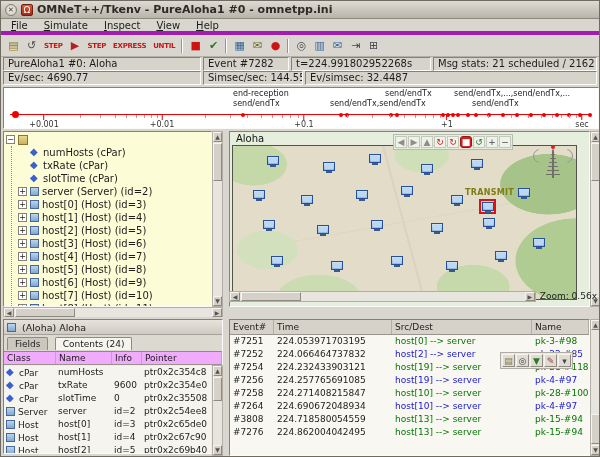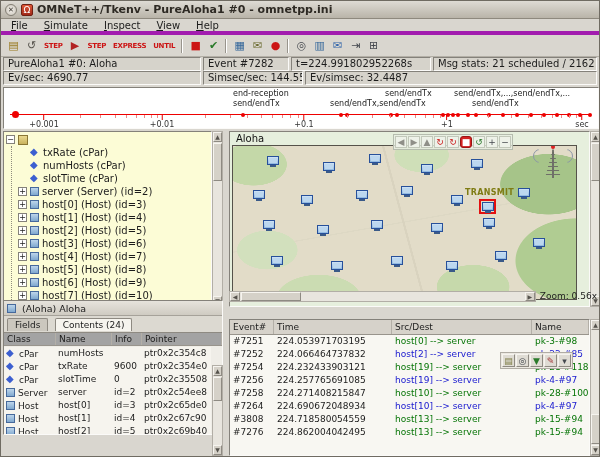--- a/index.html
+++ b/index.html
@@ -104,27 +104,27 @@
   .sb .ar{flex:0 0 10px;background:#d5d1c8;border:1px solid;border-color:#f6f4ef #8e8a82 #8e8a82 #f6f4ef;font-size:6px;line-height:8px;text-align:center;color:#55524c}
   .sb .th{background:#d5d1c8;border:1px solid;border-color:#f6f4ef #8e8a82 #8e8a82 #f6f4ef}
   .sb.v .th{height:38px;margin:1px 0}
   .sb.h .th{width:60px;margin:0 1px}
   .sb.h.grow{position:relative;flex:1;left:0;top:0}
 
   .vsplit{position:absolute;left:222px;top:130px;width:6px;height:327px;background:#d9d6cf}
   .hsplit{position:absolute;left:0;top:316px;width:100%;height:2px;background:#d9d6cf}
 
   
-  .insp{position:absolute;left:2px;top:299px;width:220px;height:135px;background:#efede7;border:1px solid;border-color:#84817a #fbfaf8 #fbfaf8 #84817a;overflow:hidden}
+  .insp{position:absolute;left:2px;top:318px;width:220px;height:135px;background:#efede7;border:1px solid;border-color:#84817a #fbfaf8 #fbfaf8 #84817a;overflow:hidden}
   .insp-title{height:15px;display:flex;align-items:center;gap:3px;padding-left:3px;background:linear-gradient(#e6e3dc,#cfcbc2);border-bottom:1px solid #a6a29a;font-size:9.5px;white-space:nowrap}
   .insp-tabs{height:17px;border-bottom:1px solid #8e8a82;padding-top:2px;background:#dcd9d1}
   .tab{font-size:9px;padding:1px 7px;background:#cbc7be;border:1px solid #8e8a82;border-bottom:none;border-radius:2px 2px 0 0;margin-left:3px;display:inline-block}
   .tab.active{background:#f6f4ee}
   .insp-head,.ir{display:flex;height:13px;line-height:12px;font-size:9px;white-space:nowrap}
-  .insp-head{background:#a3a3a3;border-bottom:1px solid #98948c}
+  .insp-head{background:#f0abfc;border-bottom:1px solid #98948c}
   .insp-head span{border-right:1px solid #b3afa7;padding-left:3px}
   .icls{width:52px;display:flex;align-items:center;padding-left:2px;overflow:hidden}
   .inm{width:56px;overflow:hidden;padding-left:2px}
   .iin{width:30px;overflow:hidden;padding-left:2px}
   .ipt{flex:1;overflow:hidden;padding-left:2px}
   .insp-rows{background:#f6f4ee;position:absolute;left:0;right:11px;top:46px;bottom:0;overflow:hidden}
   .ir{border-bottom:none}
 
   
   .logpanel{position:absolute;left:228px;top:318px;width:361px;height:137px;background:#f8f7f2;border:1px solid;border-color:#84817a #fbfaf8 #fbfaf8 #84817a;overflow:hidden}
@@ -294,26 +294,26 @@
     <div class="tree-vline"></div>
     <div class="tr-row n">
       <span class="tw-box">−</span>
       <span class="ti"></span>
     </div>
     <div>
 
     <div class="tr-row child p">
           <span class="tw-box"></span>
           <span class="ti"></span>
-          <span class="tr-label">txRate (cPar)</span>
+          <span class="tr-label">numHosts (cPar)</span>
         </div>
         <div class="tr-row child p">
           <span class="tw-box"></span>
           <span class="ti"></span>
-          <span class="tr-label">numHosts (cPar)</span>
+          <span class="tr-label">txRate (cPar)</span>
         </div>
         <div class="tr-row child p">
           <span class="tw-box"></span>
           <span class="ti"></span>
           <span class="tr-label">slotTime (cPar)</span>
         </div>
         <div class="tr-row child m">
           <span class="tw-box">+</span>
           <span class="ti"></span>
           <span class="tr-label">server (Server) (id=2)</span>

